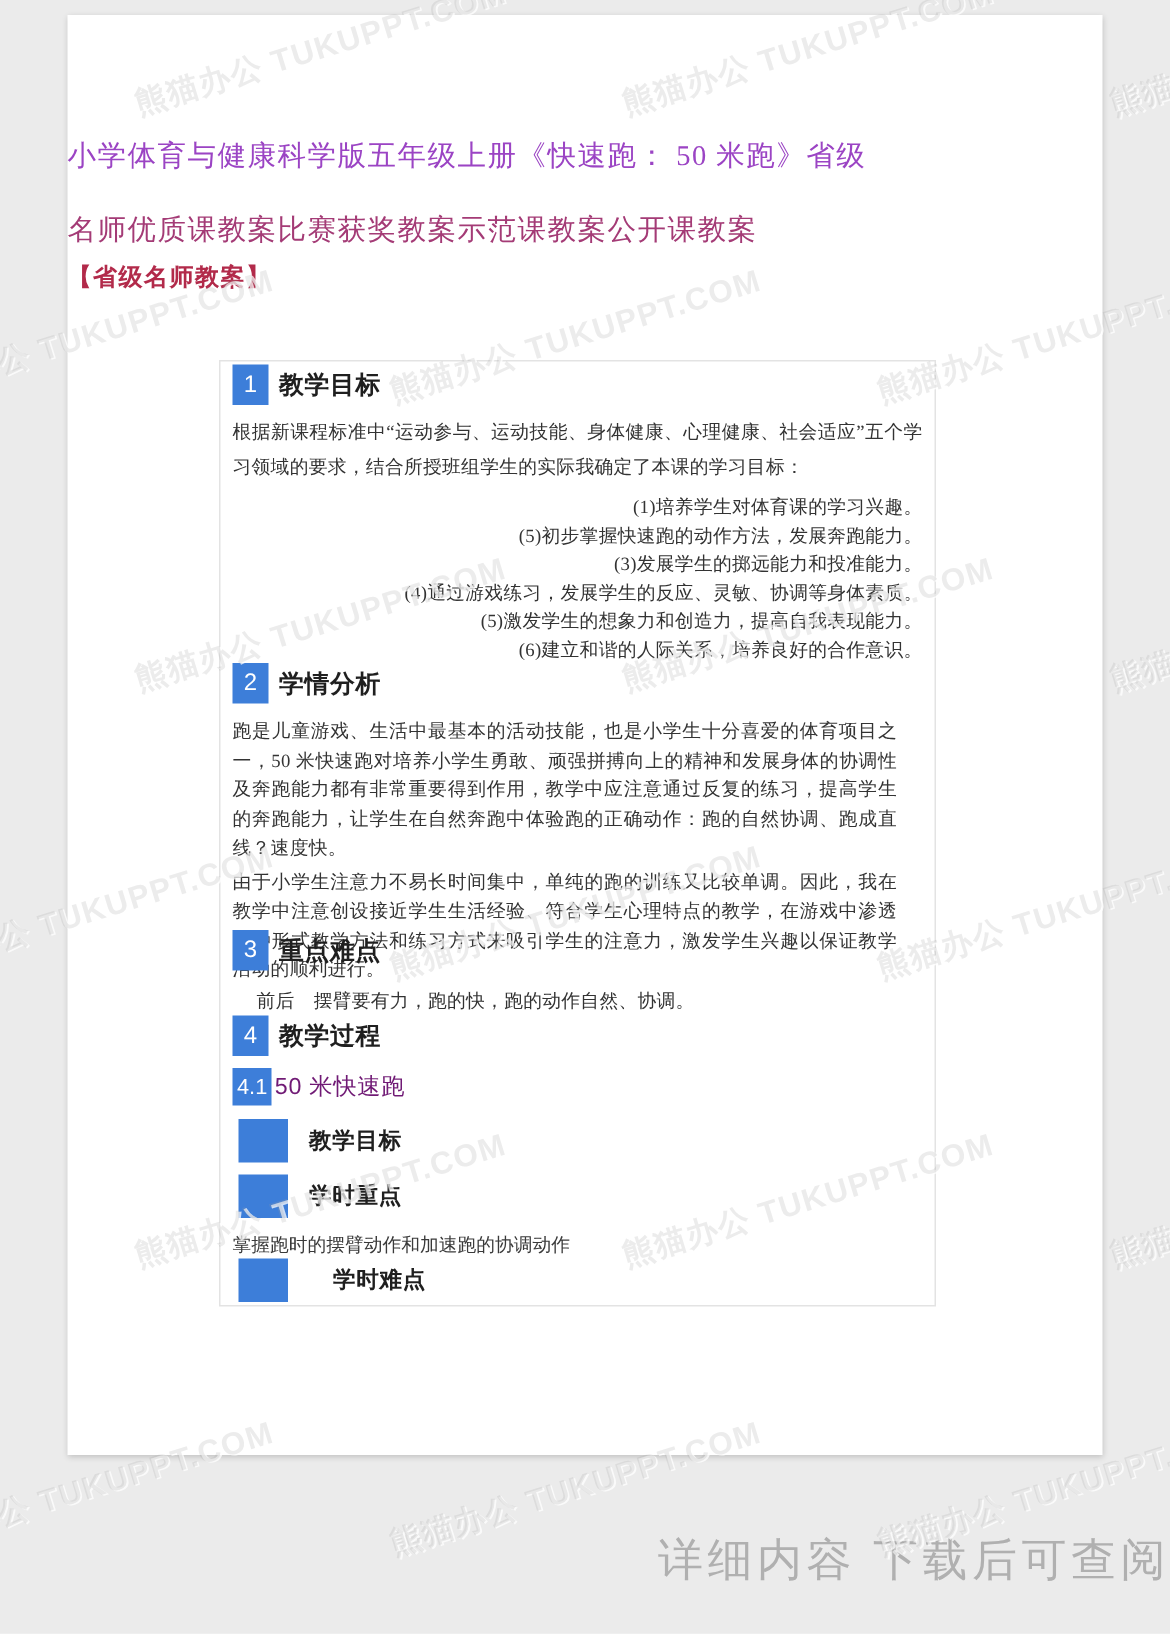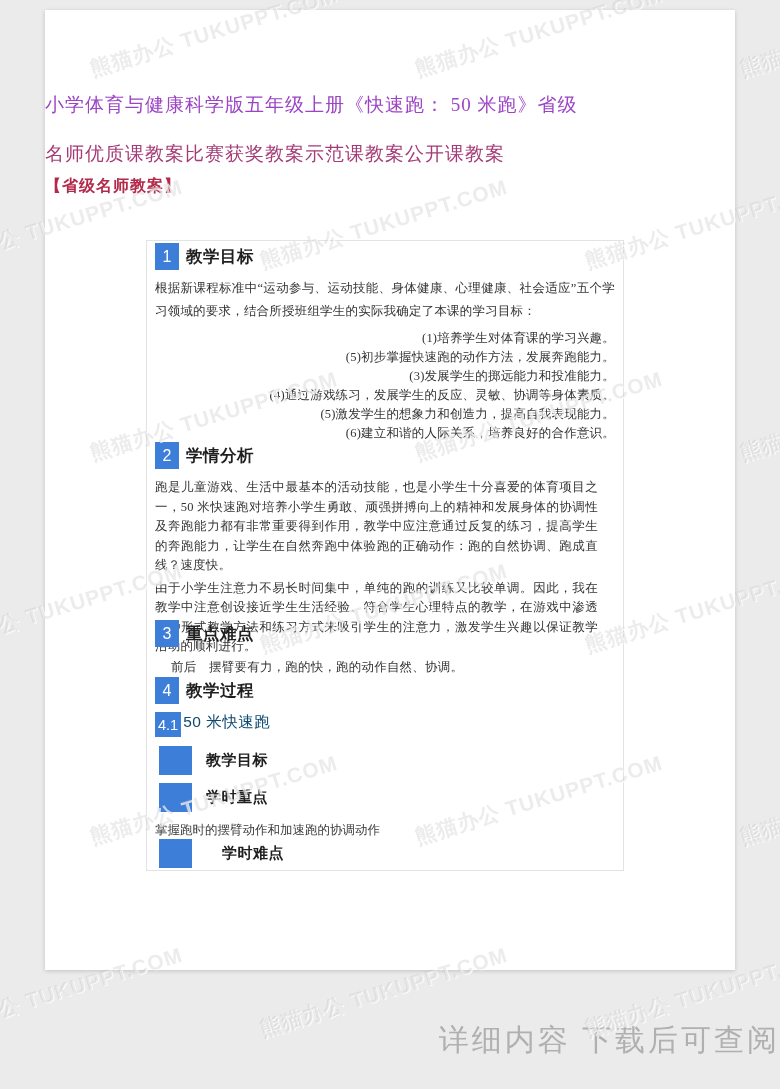--- a/index.html
+++ b/index.html
@@ -25,25 +25,25 @@
            font-family:"Liberation Sans","DejaVu Sans",sans-serif;}
   .num-chip{display:inline-flex;align-items:center;justify-content:center;min-width:20px;height:27px;
             background:#3d7ed9;color:#fff;font-size:16px;padding:0 2px;}
   .hdr-text{margin-left:7px;font-size:16.5px;font-weight:bold;color:#1f1f1f;letter-spacing:0.5px;}
   .body-text{font-size:12.5px;color:#333;letter-spacing:0.2px;}
   .intro{position:absolute;left:8px;right:8px;top:36px;line-height:23px;text-align:justify;}
   .obj-items{position:absolute;left:8px;right:8px;top:88px;line-height:19px;text-align:right;}
   .paras{position:absolute;left:8px;right:8px;top:237px;line-height:19.5px;text-align:justify;}
   .paras p{margin:0 17px 3px 0;}
   .s3-body{position:absolute;left:24px;right:8px;top:417px;line-height:18px;}
-  .sub-row{position:absolute;left:8px;top:471px;display:flex;
+  .sub-row{position:absolute;left:8px;top:471px;display:flex;align-items:center;
            font-family:"Liberation Sans","DejaVu Sans",sans-serif;}
   .sub-chip{display:inline-flex;align-items:center;justify-content:center;height:25px;
             background:#3d7ed9;color:#fff;font-size:14.5px;padding:0 3px;}
-  .sub-title{margin-left:2px;font-size:15.5px;color:#0c4a6e;letter-spacing:0.5px;}
+  .sub-title{margin-left:2px;font-size:15.5px;color:#701a75;letter-spacing:0.5px;}
   .blk-row{position:absolute;left:12px;display:flex;align-items:center;
            font-family:"Liberation Sans","DejaVu Sans",sans-serif;}
   .blk-chip{width:33px;height:29px;background:#3d7ed9;}
   .blk-label{margin-left:14px;font-size:15px;font-weight:bold;color:#1f1f1f;letter-spacing:0.5px;}
   .blk-note{position:absolute;left:8px;right:8px;top:581px;font-size:12.5px;color:#3a3a3a;line-height:16px;}
   
   .footer-caption{position:absolute;left:0;right:0;top:1020px;text-align:right;
                   font-family:"Liberation Sans","DejaVu Sans",sans-serif;
                   font-size:30px;color:#b0b0b0;letter-spacing:3px;}
 </style>

